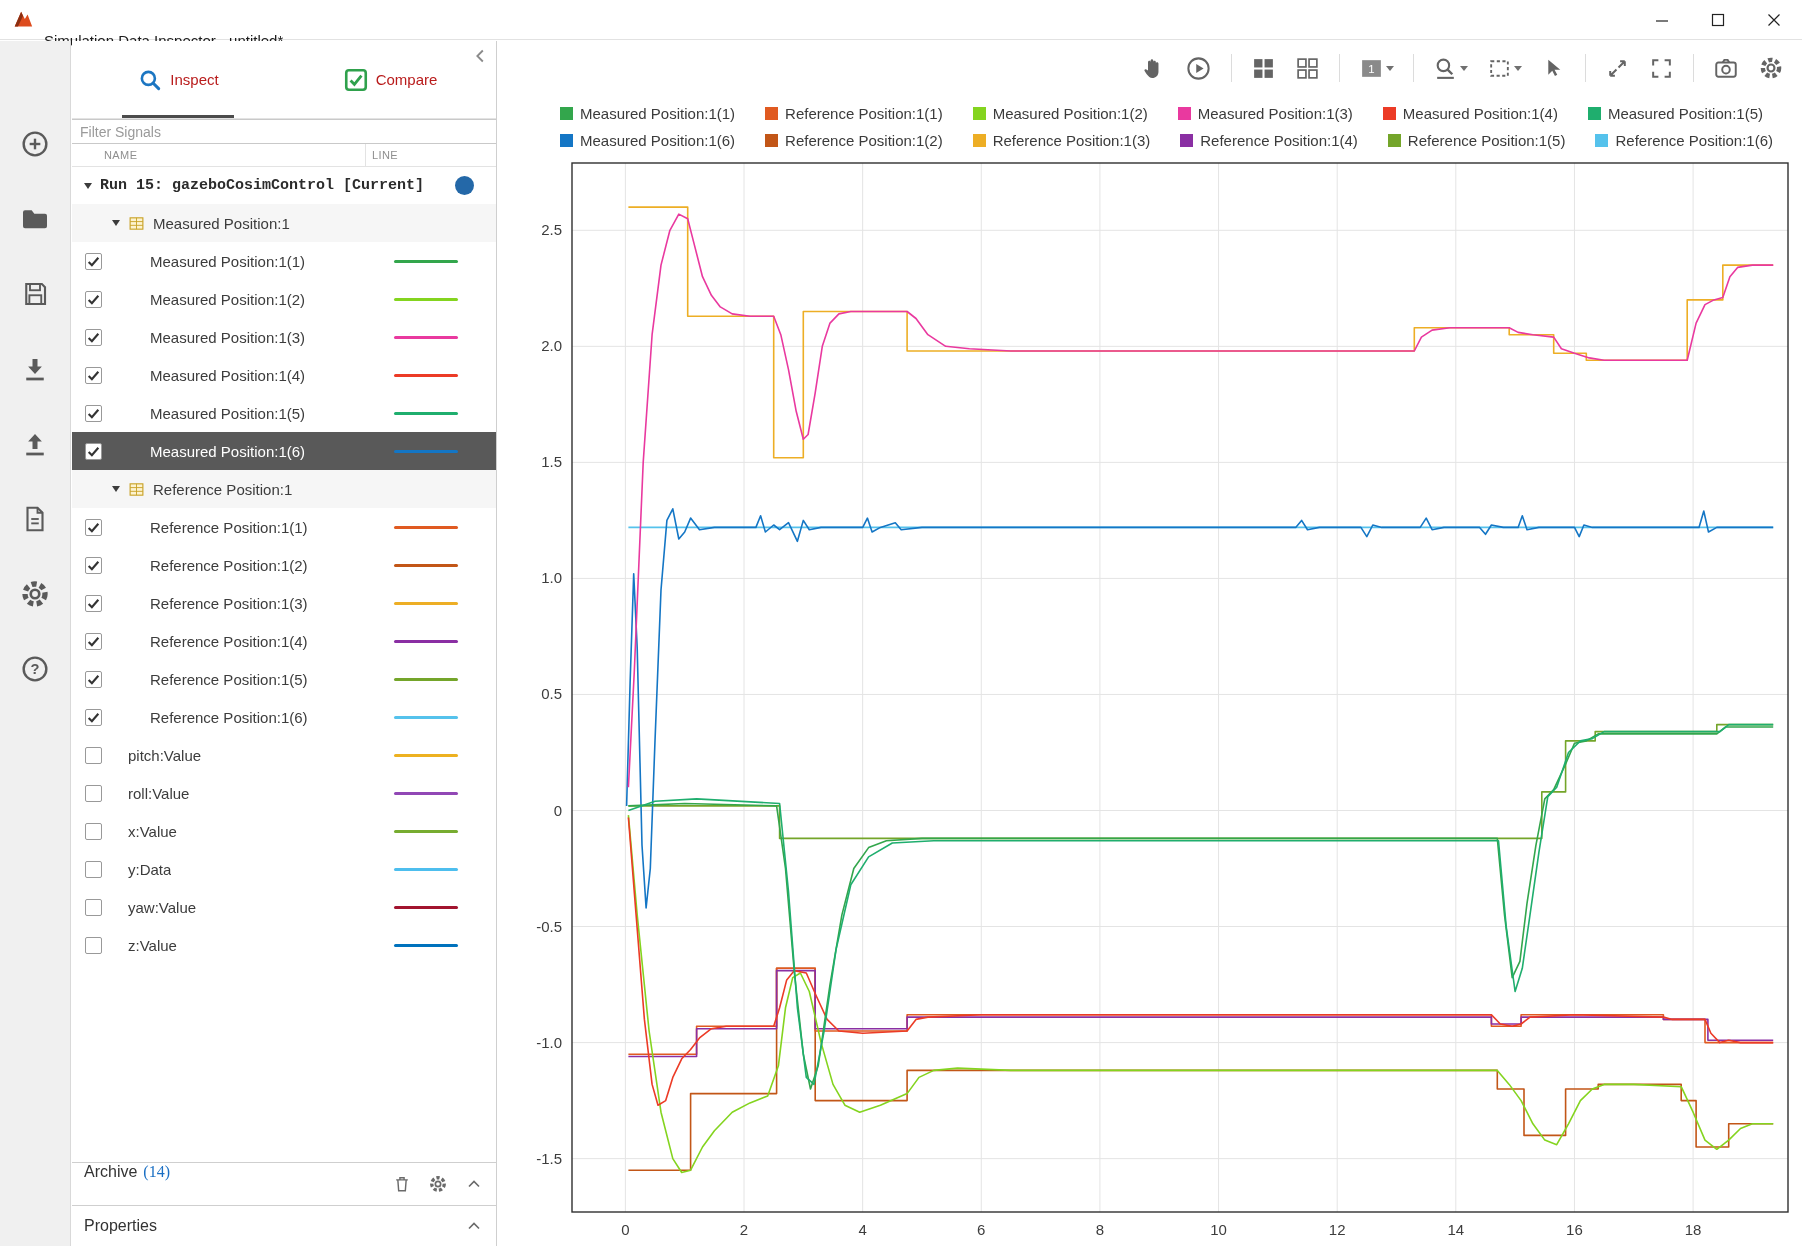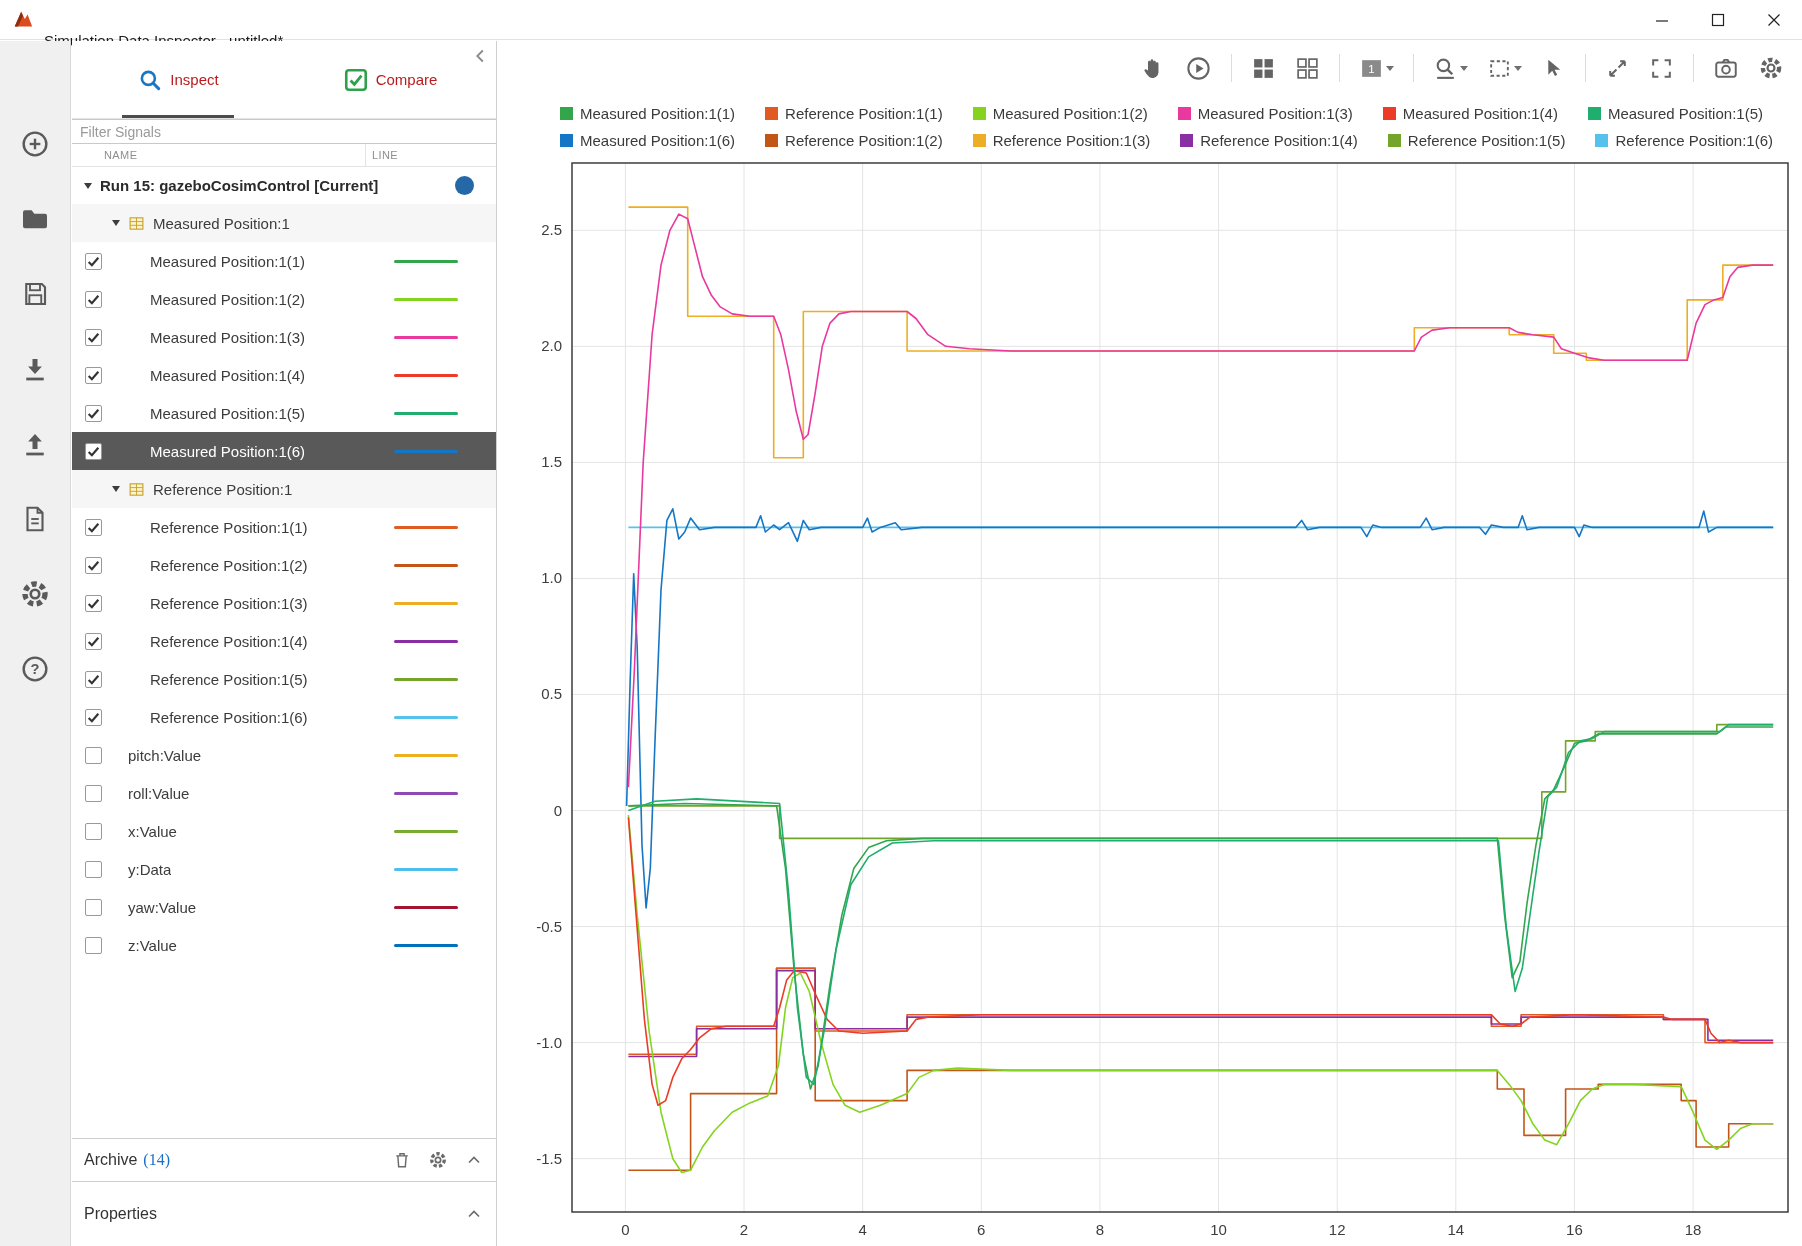--- a/index.html
+++ b/index.html
@@ -36,42 +36,42 @@
        border-left:none;border-right:none;padding:0 8px;font-size:14px;
        font-family:"Liberation Sans", sans-serif;color:#555;outline:none;}
   .filter-box input::placeholder{color:#9a9a9a;}
   .grid-header{height:22px;display:flex;align-items:center;font-size:11px;color:#8f8f8f;
        letter-spacing:.4px;border-bottom:1px solid #e3e3e3;flex:none;}
   .hdr-name{flex:1;padding-left:32px;border-right:1px solid #e3e3e3;height:100%;display:flex;align-items:center;}
   .hdr-line{width:124px;padding-left:6px;}
 
   .tree{flex:1;overflow:hidden;}
   .run-row{height:37px;display:flex;align-items:center;padding-left:12px;gap:8px;
-       font-weight:bold;font-size:15px;color:#2b2b2b;}
+       font-weight:bold;font-size:15px;color:#2b2b2b;font-family:Liberation Mono, monospace;}
   .run-dot{width:19px;height:19px;border-radius:50%;background:#2468a8;margin-left:auto;margin-right:22px;}
   .tri-down{width:0;height:0;border-left:4.5px solid transparent;border-right:4.5px solid transparent;
        border-top:6px solid #3c3c3c;flex:none;}
   .group-row{height:38px;background:#f6f6f6;display:flex;align-items:center;padding-left:40px;gap:8px;
        font-size:15px;color:#3c3c3c;}
   .sig-row{height:38px;display:flex;align-items:center;font-size:15px;color:#3c3c3c;}
   .sig-row.selected{background:#595959;color:#fff;}
   .name-col{flex:1;display:flex;align-items:center;min-width:0;}
   .line-col{width:124px;display:flex;align-items:center;flex:none;}
   .swatch{width:64px;height:3px;border-radius:2px;margin-left:22px;flex:none;}
   .checkbox{width:17px;height:17px;border:1px solid #999;border-radius:2px;background:#fff;
        margin-left:13px;display:flex;align-items:center;justify-content:center;flex:none;box-sizing:border-box;}
   .sig-row.nested .sig-label{margin-left:48px;white-space:nowrap;overflow:hidden;}
   .sig-row.flat .sig-label{margin-left:26px;white-space:nowrap;overflow:hidden;}
 
-  .archive-bar{flex:none;height:42px;border-top:1px solid #cfcfcf;display:flex;align-items:center;
+  .archive-bar{flex:none;height:42px;border-top:1px solid #cfcfcf;display:flex;
        padding:0 12px;font-size:16px;color:#333;gap:6px;}
   .archive-count{color:#1a6fc4;font-family:Liberation Serif, serif;}
   .archive-icons{margin-left:auto;display:flex;align-items:center;gap:16px;}
   .properties-bar{flex:none;height:40px;border-top:1px solid #cfcfcf;display:flex;align-items:center;
-       padding:12px 12px;font-size:16px;color:#333;}
+       padding:0 12px;font-size:16px;color:#333;}
   .properties-bar .chev{margin-left:auto;}
 
   
   .plot-area{position:absolute;left:498px;top:41px;right:0;bottom:0;display:flex;flex-direction:column;}
   .plot-toolbar{flex:none;height:54px;display:flex;align-items:center;justify-content:flex-end;
        padding-right:18px;gap:19px;}
   .pt-ic{display:flex;align-items:center;gap:2px;}
   .pt-sep{width:1px;height:28px;background:#dcdcdc;}
   .caret{width:0;height:0;border-left:4px solid transparent;border-right:4px solid transparent;
        border-top:5px solid #707070;}

